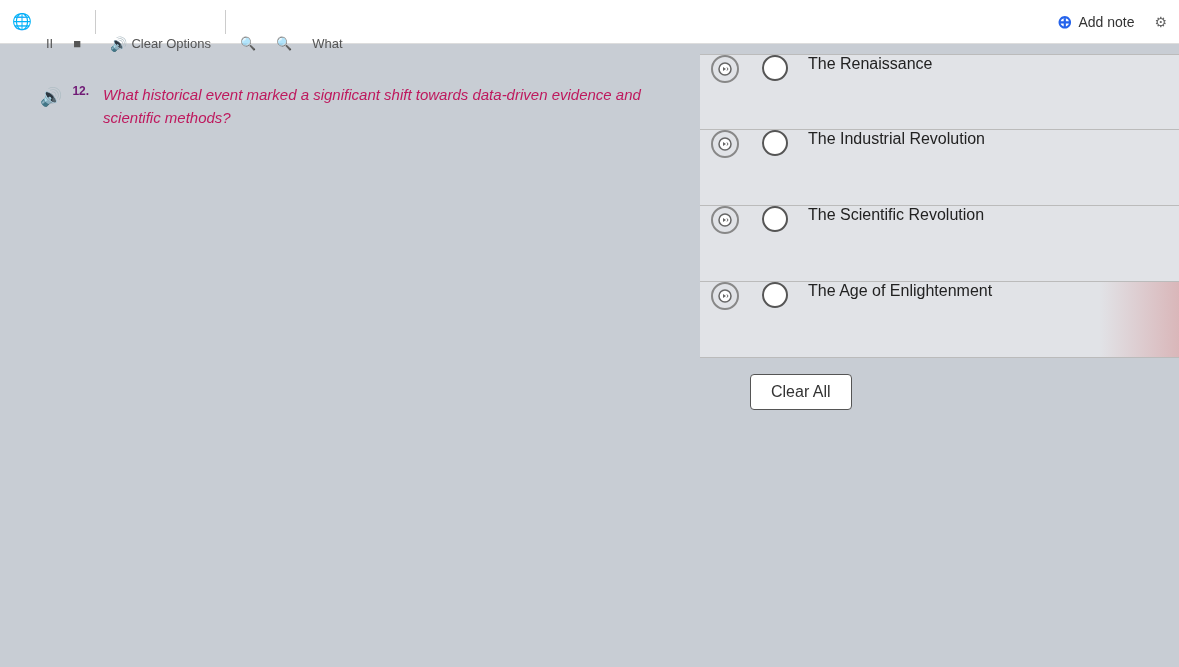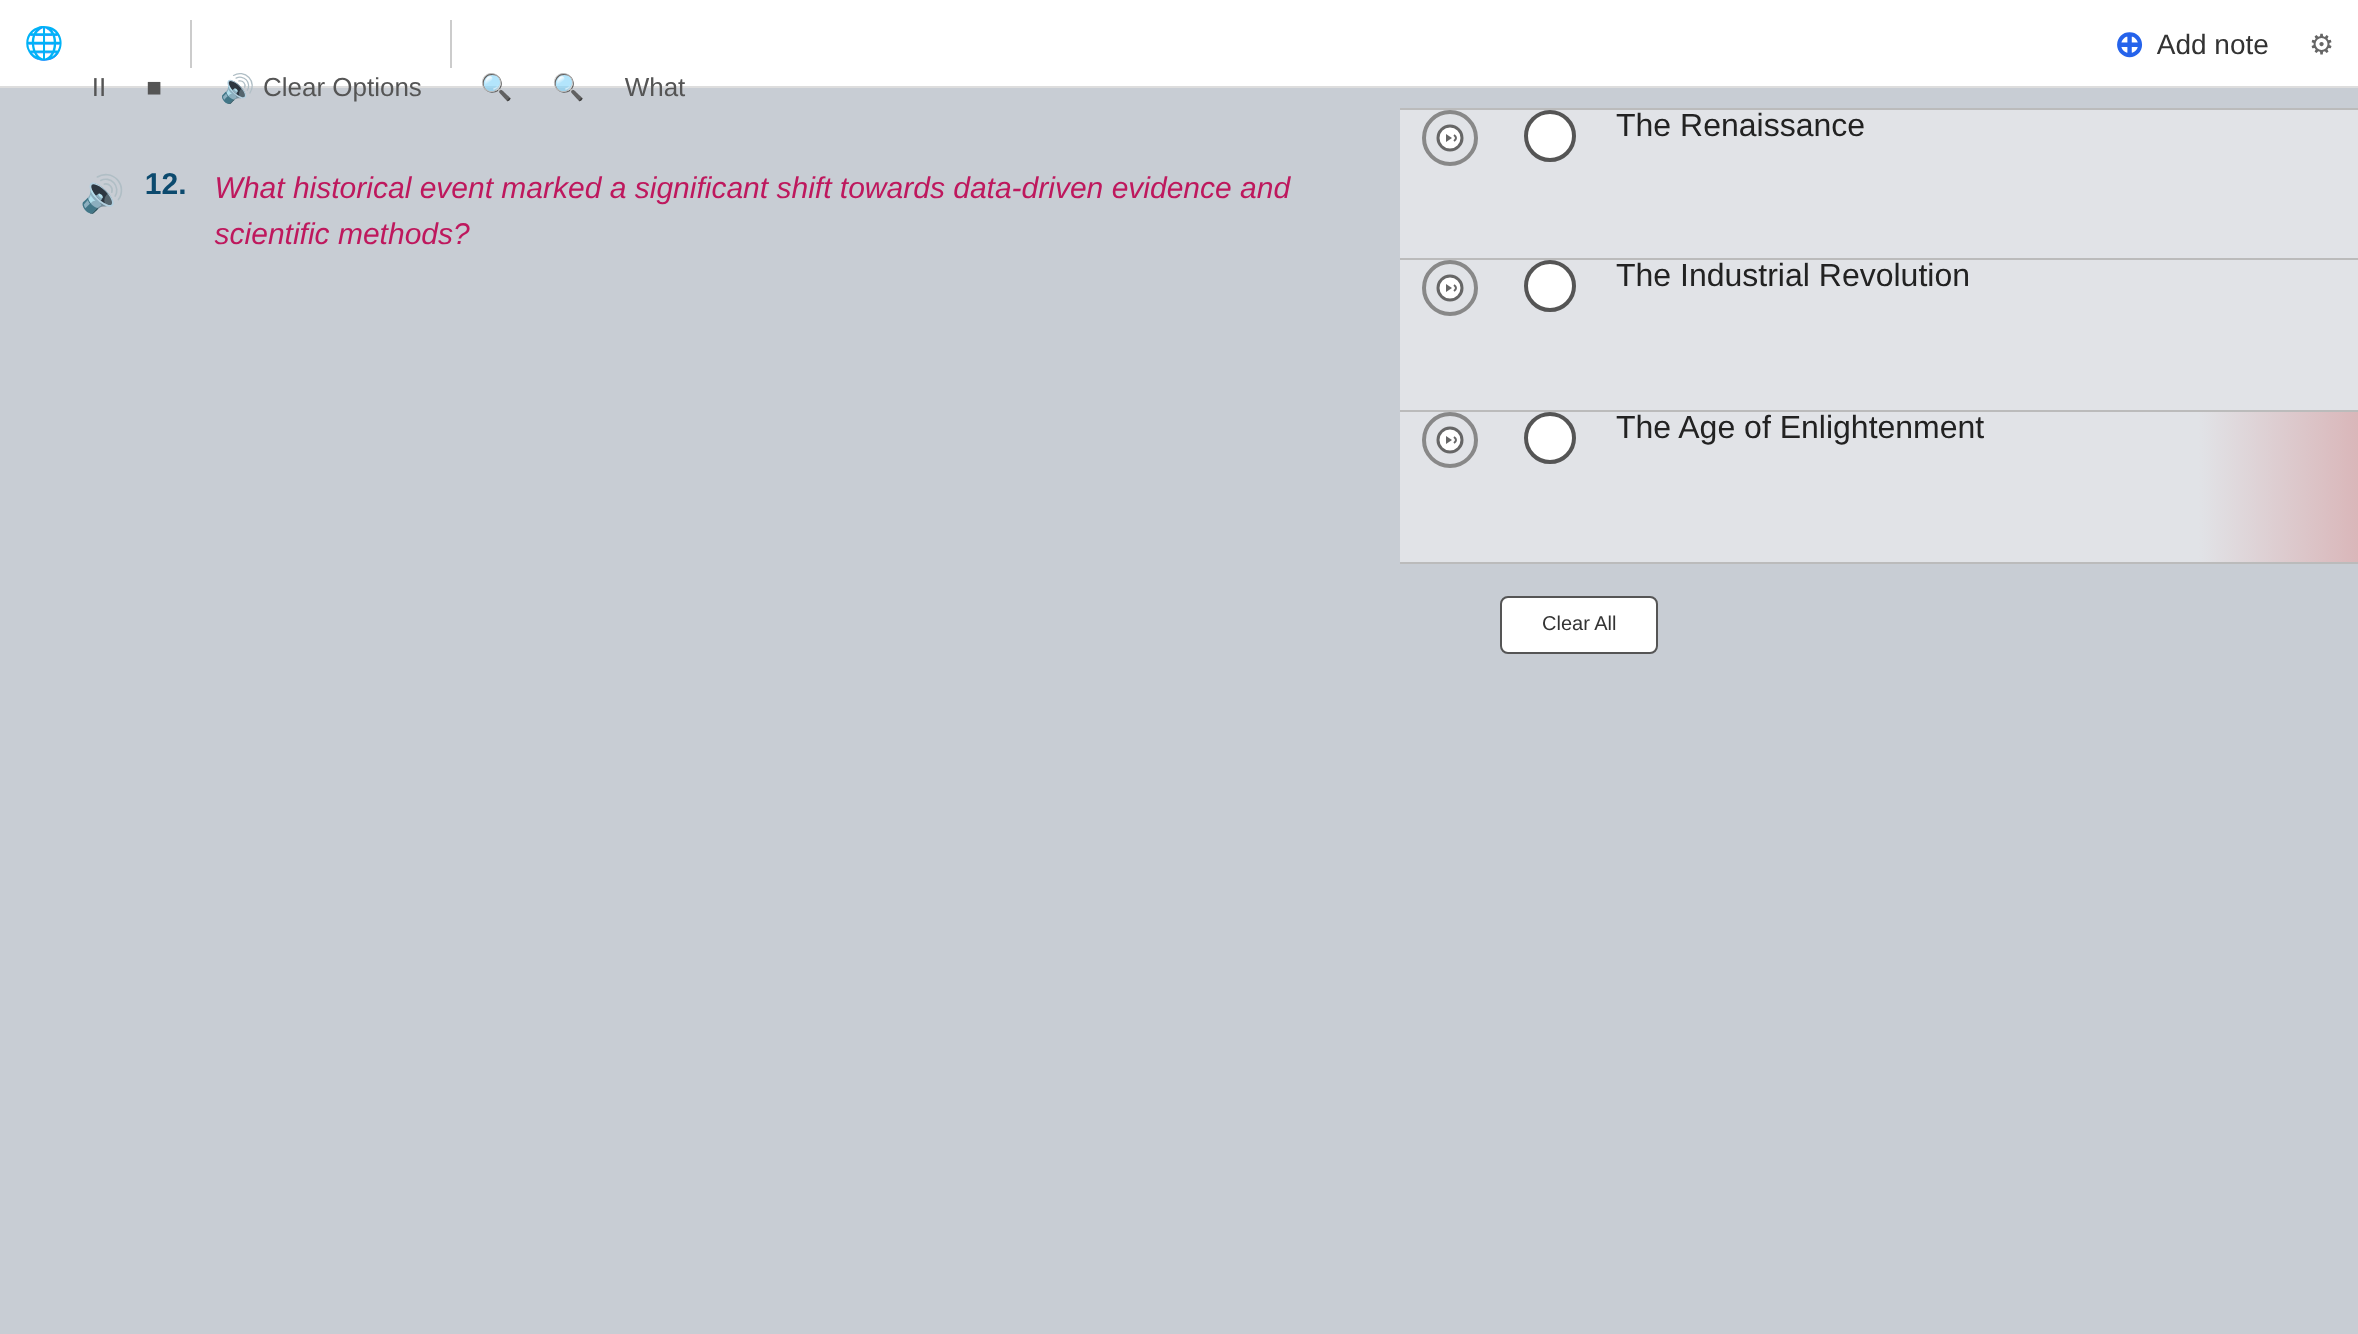--- a/index.html
+++ b/index.html
@@ -106,23 +106,23 @@
     }
 
     .question-icon {
       color: #555;
       font-size: 18px;
       margin-top: 2px;
       flex-shrink: 0;
     }
 
     .question-number {
-      font-size: 15px;
+      font-size: 12px;
       font-weight: bold;
-      color: #0c4a6e;
+      color: #701a75;
       flex-shrink: 0;
       margin-right: 4px;
     }
 
     .question-text {
       font-size: 15px;
       color: #be185d;
       line-height: 1.5;
       font-style: italic;
     }
@@ -198,21 +198,21 @@
 
     
     .clear-all-container {
       padding: 16px 0 0 50px;
     }
 
     .clear-all-btn {
       border: 1.5px solid #555;
       background: white;
       padding: 8px 20px;
-      font-size: 10px;
+      font-size: 16px;
       cursor: pointer;
       border-radius: 4px;
       color: #333;
     }
 
     
     .answer-option-last-accent {
       position: absolute;
       right: 0;
       top: 0;
@@ -296,20 +296,35 @@
             <path d="M9 5.5 Q11 7 9 8.5" stroke="#666" stroke-width="1" fill="none"></path>
           </svg>
         </div>
       </div>
       <div class="radio-btn">
         <div class="radio-circle"></div>
       </div>
       <span class="answer-text">The Industrial Revolution</span>
     </div>
 
+    <div class="answer-option">
+      <div class="speaker-btn">
+        <div class="speaker-icon">
+          <svg width="14" height="14" viewBox="0 0 14 14" fill="none">
+            <circle cx="7" cy="7" r="6" stroke="#666" stroke-width="1.5" fill="white"></circle>
+            <path d="M5 5v4l3-2-3-2z" fill="#666"></path>
+            <path d="M9 5.5 Q11 7 9 8.5" stroke="#666" stroke-width="1" fill="none"></path>
+          </svg>
+        </div>
+      </div>
+      <div class="radio-btn">
+        <div class="radio-circle"></div>
+      </div>
+      <span class="answer-text">The Scientific Revolution</span>
+    </div>
 
     <div class="answer-option" style="position:relative;">
       <div class="speaker-btn">
         <div class="speaker-icon">
           <svg width="14" height="14" viewBox="0 0 14 14" fill="none">
             <circle cx="7" cy="7" r="6" stroke="#666" stroke-width="1.5" fill="white"></circle>
             <path d="M5 5v4l3-2-3-2z" fill="#666"></path>
             <path d="M9 5.5 Q11 7 9 8.5" stroke="#666" stroke-width="1" fill="none"></path>
           </svg>
         </div>

